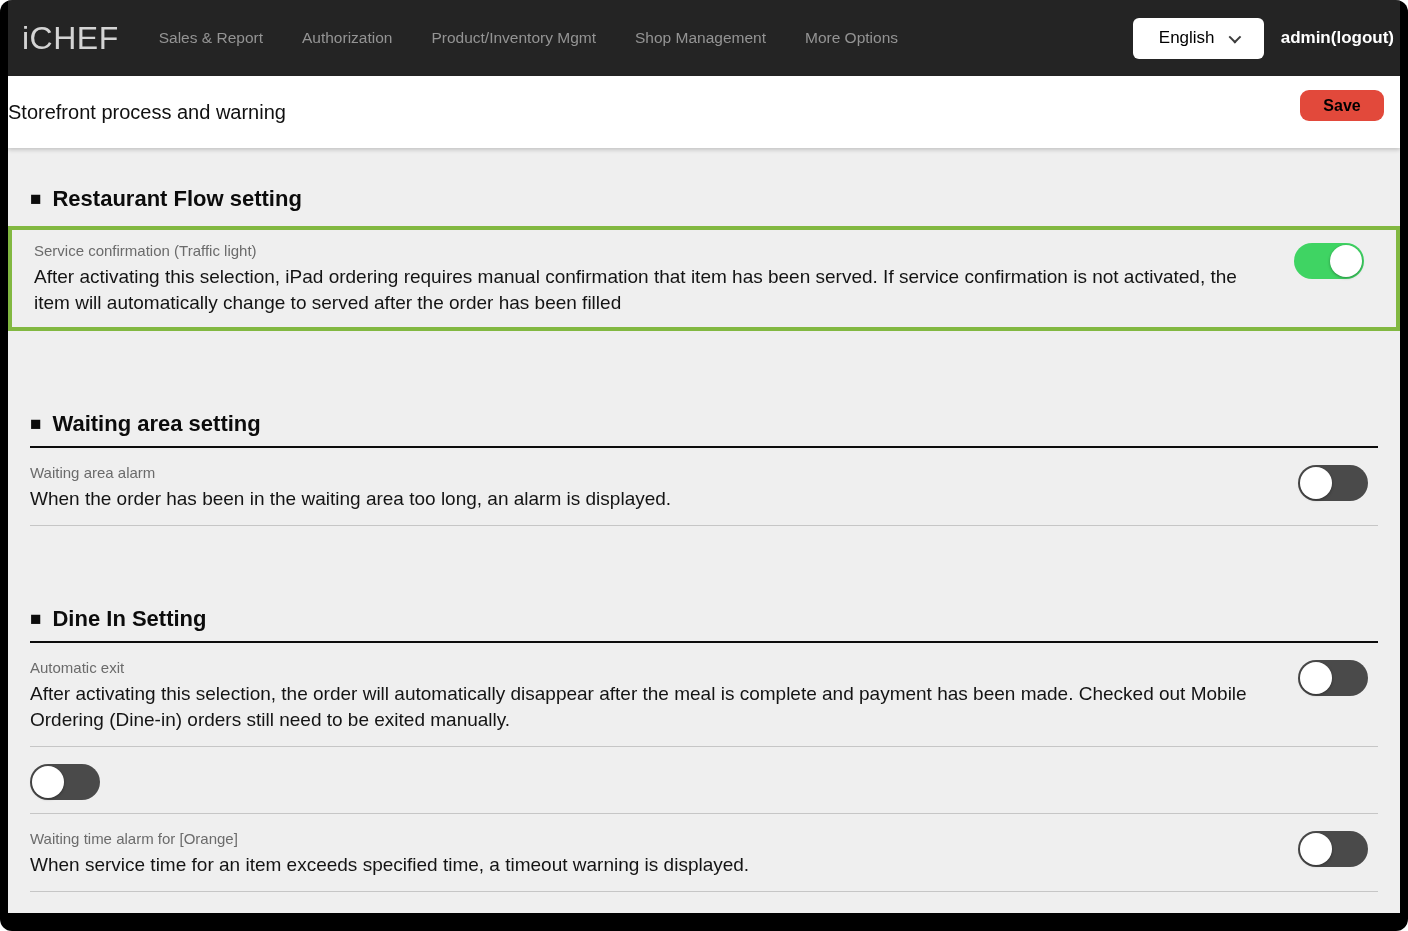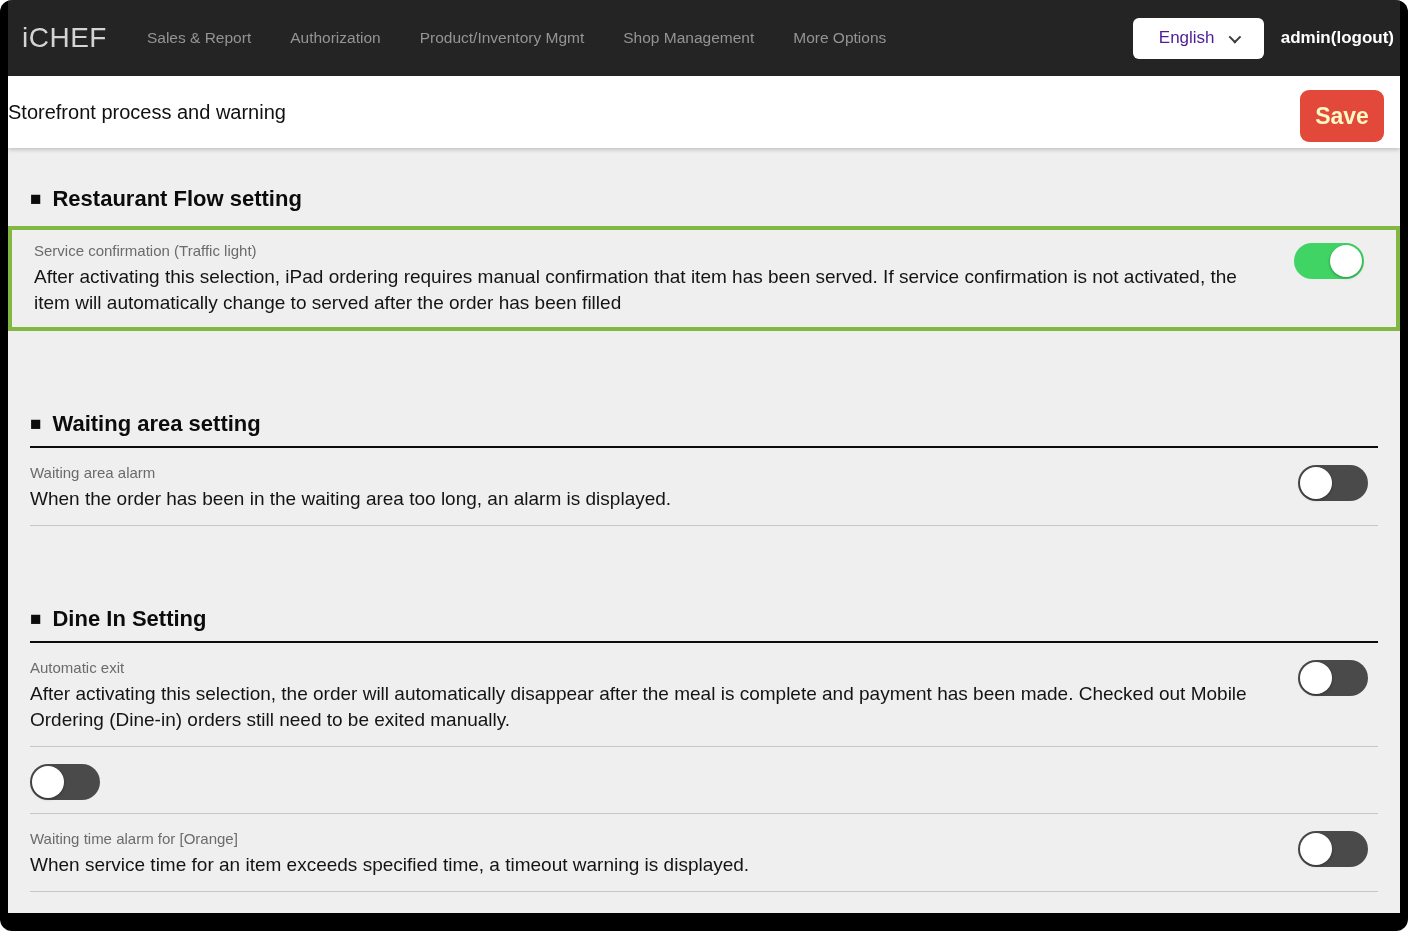--- a/index.html
+++ b/index.html
@@ -30,56 +30,56 @@
   .window { width: 1392px; height: 913px; overflow: hidden; background: var(--content-bg); }
 
   
   .topnav {
     height: 76px; background: var(--nav-bg);
     display: flex; align-items: center;
     padding: 0 8px 0 14px;
     margin: 0 -8px; 
   }
   .logo {
-    color: #d4d4d4; font-size: 28px; font-weight: 500;
+    color: #d4d4d4; font-size: 32px; font-weight: 500;
     letter-spacing: 0.5px; margin-right: 40px; padding-left: 8px;
   }
   .nav-menu { display: flex; align-items: center; }
   .nav-item {
     color: #949494; font-size: 15.5px; text-decoration: none;
     margin-right: 39px; white-space: nowrap; cursor: pointer;
   }
   .nav-right { margin-left: auto; display: flex; align-items: center; }
   .lang-select {
     background: #ffffff; border-radius: 6px;
     width: 131px; height: 41px;
     display: flex; align-items: center; justify-content: center;
     gap: 14px; cursor: pointer; margin-right: 17px;
   }
-  .lang-select .lang-label { color: #4c1d95; font-size: 17px; }
+  .lang-select .lang-label { color: #000000; font-size: 17px; }
   .chevron-down {
     width: 9px; height: 9px;
     border-right: 2px solid #3c3c3c; border-bottom: 2px solid #3c3c3c;
     transform: rotate(45deg) translateY(-2px);
   }
   .account { color: #ffffff; font-size: 17px; font-weight: 700; white-space: nowrap; padding-right: 6px; }
 
   
   .page-header {
     height: 72px; background: #ffffff; position: relative;
     display: flex; align-items: center; 
     box-shadow: 0 2px 4px rgba(0,0,0,0.18);
   }
   .page-title { font-size: 20px; color: #101010; }
   .save-button {
     position: absolute; right: 16px; top: 14px;
-    width: 84px; height: 52px;
-    background: var(--save-red); color: #fef9c3;
+    width: 84px; height: 31px;
+    background: var(--save-red); color: #000000;
     border: none; border-radius: 9px;
-    font-size: 23px; font-weight: 700; font-family: inherit;
+    font-size: 16px; font-weight: 700; font-family: inherit;
     cursor: pointer;
   }
 
   
   .content { padding: 0 22px; }
   .section { margin-top: 80px; }
   .section:first-child { margin-top: 38px; }
   .section-title {
     font-size: 22px; font-weight: 700; color: #0c0c0c;
     display: flex; align-items: center; gap: 11px;

